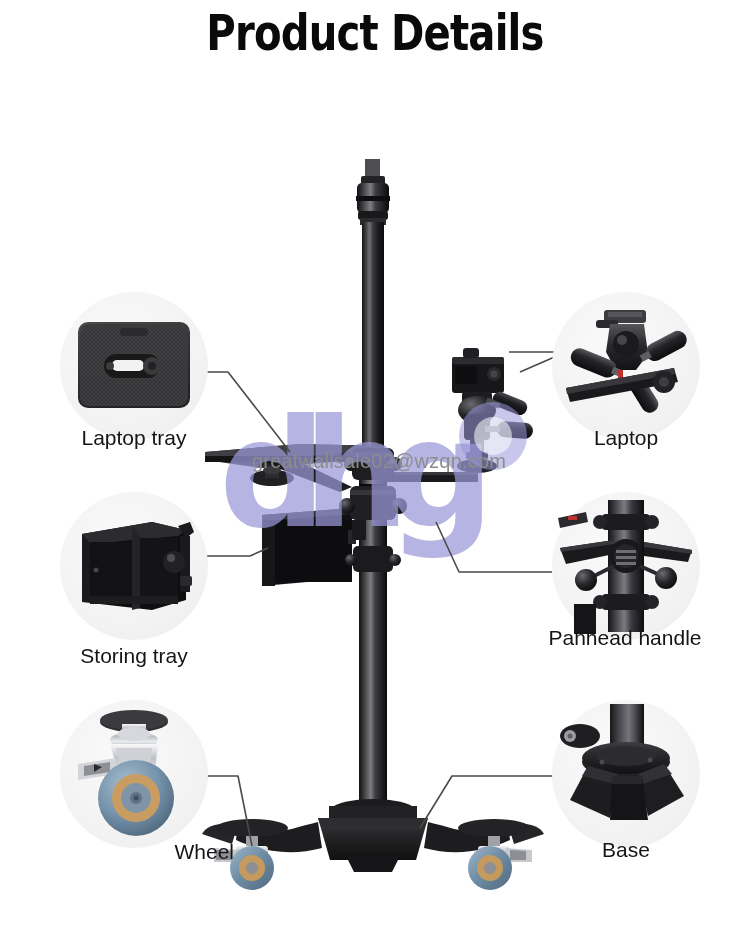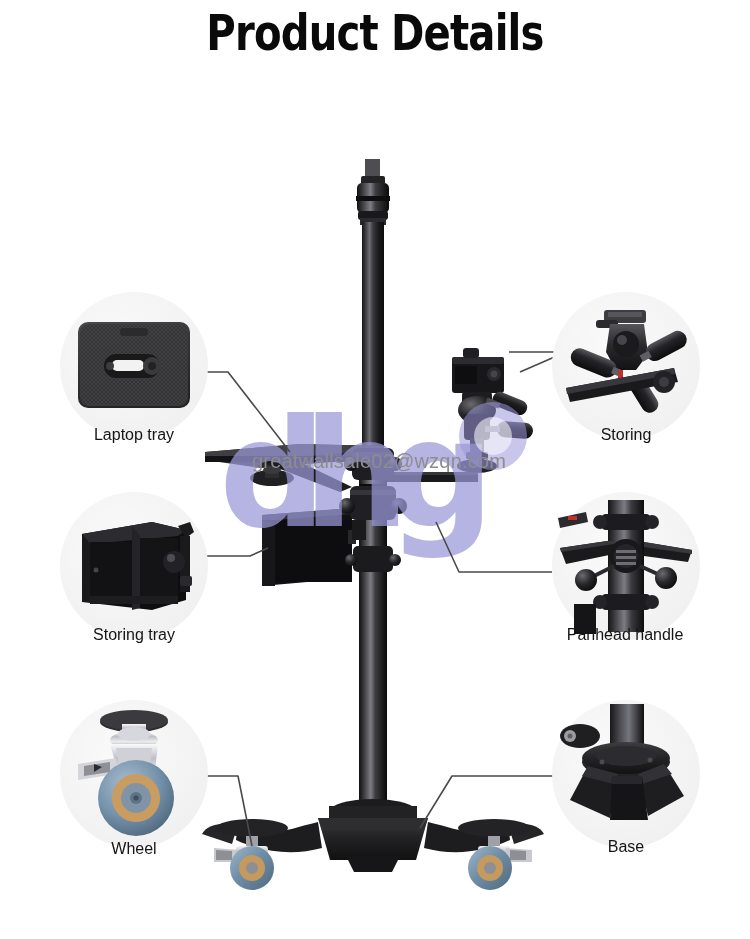--- a/index.html
+++ b/index.html
@@ -22,21 +22,21 @@
   }
 
   
   .callout{position:absolute;}
   .bubble{
     position:absolute;border-radius:50%;
     background:radial-gradient(circle at 42% 36%,#fafafa 0%,#f3f3f3 58%,#ededed 100%);
   }
   .cap{
     position:absolute;text-align:center;white-space:nowrap;
-    font-size:16px;color:#151515;font-weight:400;
+    font-size:21px;color:#151515;font-weight:400;
     font-family:"Liberation Sans","DejaVu Sans",sans-serif;
   }
 
   
   .leaders{position:absolute;left:0;top:0;width:750px;height:939px;pointer-events:none;}
 
   
   .art{position:absolute;left:0;top:0;width:750px;height:939px;}
 
   
@@ -298,21 +298,21 @@
       <rect x="80" y="46" width="38" height="62" fill="#141417"></rect>
       <rect x="30" y="104" width="88" height="8" fill="#1d1d20"></rect>
       <circle cx="36" cy="78" r="2.5" fill="#44444a"></circle>
 
       <polygon points="118,34 130,30 134,40 126,46" fill="#1b1b1e"></polygon>
       <rect x="120" y="44" width="10" height="56" fill="#1a1a1d"></rect>
       <circle cx="114" cy="70" r="11" fill="#222226"></circle>
       <circle cx="111" cy="66" r="4" fill="#4d4d54"></circle>
       <rect x="120" y="84" width="12" height="10" rx="2" fill="#2a2a2e"></rect>
     </svg>
-    <div class="cap" style="left:34px;top:626px;width:200px;">Storing tray</div>
+    <div class="cap" style="left:34px;top:644px;width:200px;">Storing tray</div>
   </div>
 
   <div class="callout">
     <div class="bubble" style="left:60px;top:700px;width:148px;height:148px;"></div>
     <svg style="position:absolute;left:60px;top:700px;width:148px;height:148px;" viewBox="0 0 148 148">
       <defs>
         <linearGradient id="chromeG" x1="0" y1="0" x2="0" y2="1">
           <stop offset="0%" stop-color="#fafafb"></stop>
           <stop offset="30%" stop-color="#bec0c6"></stop>
           <stop offset="60%" stop-color="#eceef1"></stop>
@@ -338,21 +338,21 @@
       <polygon points="18,64 56,58 56,74 18,80" fill="#d3d5da"></polygon>
       <polygon points="24,66 50,62 50,72 24,76" fill="#8e9096"></polygon>
       <polygon points="34,64 42,67 34,72" fill="#2a2a2d"></polygon>
 
       <circle cx="76" cy="98" r="38" fill="url(#tyreG)"></circle>
       <circle cx="76" cy="98" r="24" fill="#c99d61"></circle>
       <circle cx="76" cy="98" r="15" fill="#7f94a6"></circle>
       <circle cx="76" cy="98" r="6" fill="#5d7386"></circle>
       <circle cx="76" cy="98" r="2.5" fill="#3d4e5c"></circle>
     </svg>
-    <div class="cap" style="left:34px;top:840px;width:200px;">Wheel</div>
+    <div class="cap" style="left:34px;top:840px;width:200px;text-align:right;">Wheel</div>
   </div>
 
   <div class="callout">
     <div class="bubble" style="left:552px;top:292px;width:148px;height:148px;"></div>
     <svg style="position:absolute;left:552px;top:292px;width:148px;height:148px;" viewBox="0 0 148 148">
       <defs>
         <linearGradient id="phG" x1="0" y1="0" x2="0" y2="1">
           <stop offset="0%" stop-color="#55555a"></stop>
           <stop offset="45%" stop-color="#2a2a2e"></stop>
           <stop offset="100%" stop-color="#121214"></stop>
@@ -385,21 +385,21 @@
       <g transform="rotate(58 92 102)">
         <rect x="72" y="94" width="40" height="17" rx="8" fill="url(#hdG)"></rect>
       </g>
       <rect x="66" y="78" width="5" height="12" fill="#c0302c"></rect>
 
       <polygon points="14,96 122,76 126,90 18,110" fill="#1a1a1d"></polygon>
       <polygon points="14,96 122,76 123,82 15,102" fill="#37373c"></polygon>
       <circle cx="112" cy="90" r="11" fill="#222226"></circle>
       <circle cx="112" cy="90" r="5" fill="#3c3c42"></circle>
     </svg>
-    <div class="cap" style="left:516px;top:426px;width:220px;">Storing</div>
+    <div class="cap" style="left:516px;top:426px;width:220px;">Laptop</div>
   </div>
 
   <div class="callout">
     <div class="bubble" style="left:552px;top:492px;width:148px;height:148px;"></div>
     <svg style="position:absolute;left:552px;top:492px;width:148px;height:148px;" viewBox="0 0 148 148">
       <defs>
         <linearGradient id="colG" x1="0" y1="0" x2="1" y2="0">
           <stop offset="0%" stop-color="#141416"></stop>
           <stop offset="22%" stop-color="#45454a"></stop>
           <stop offset="45%" stop-color="#7c7c84"></stop>

